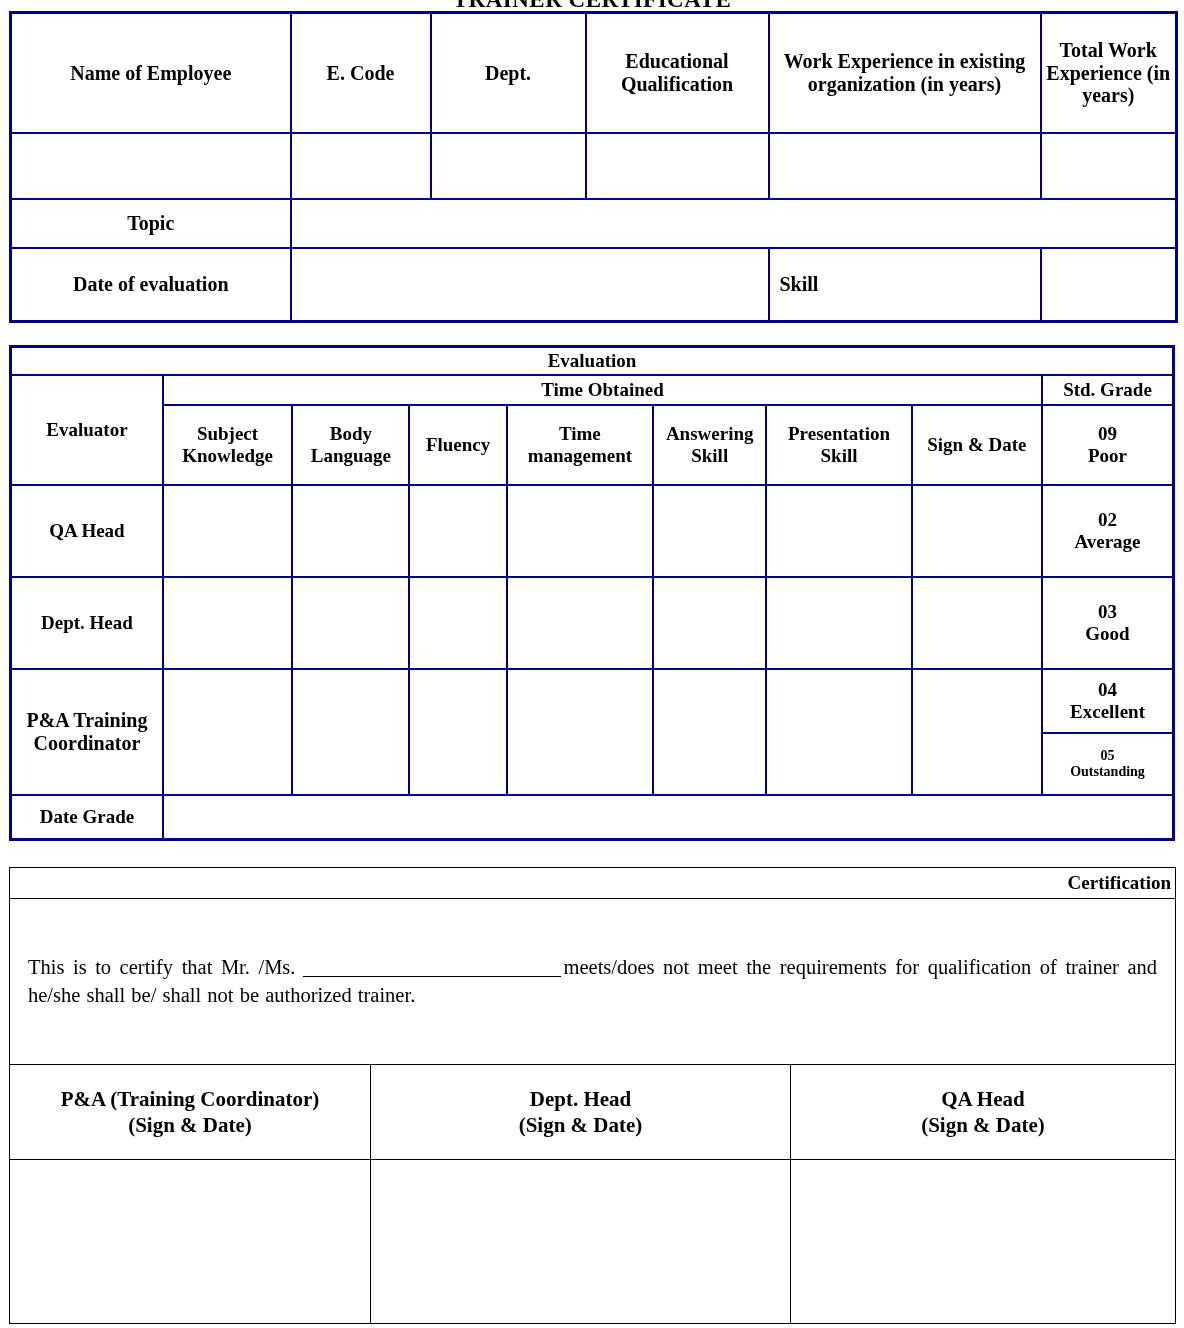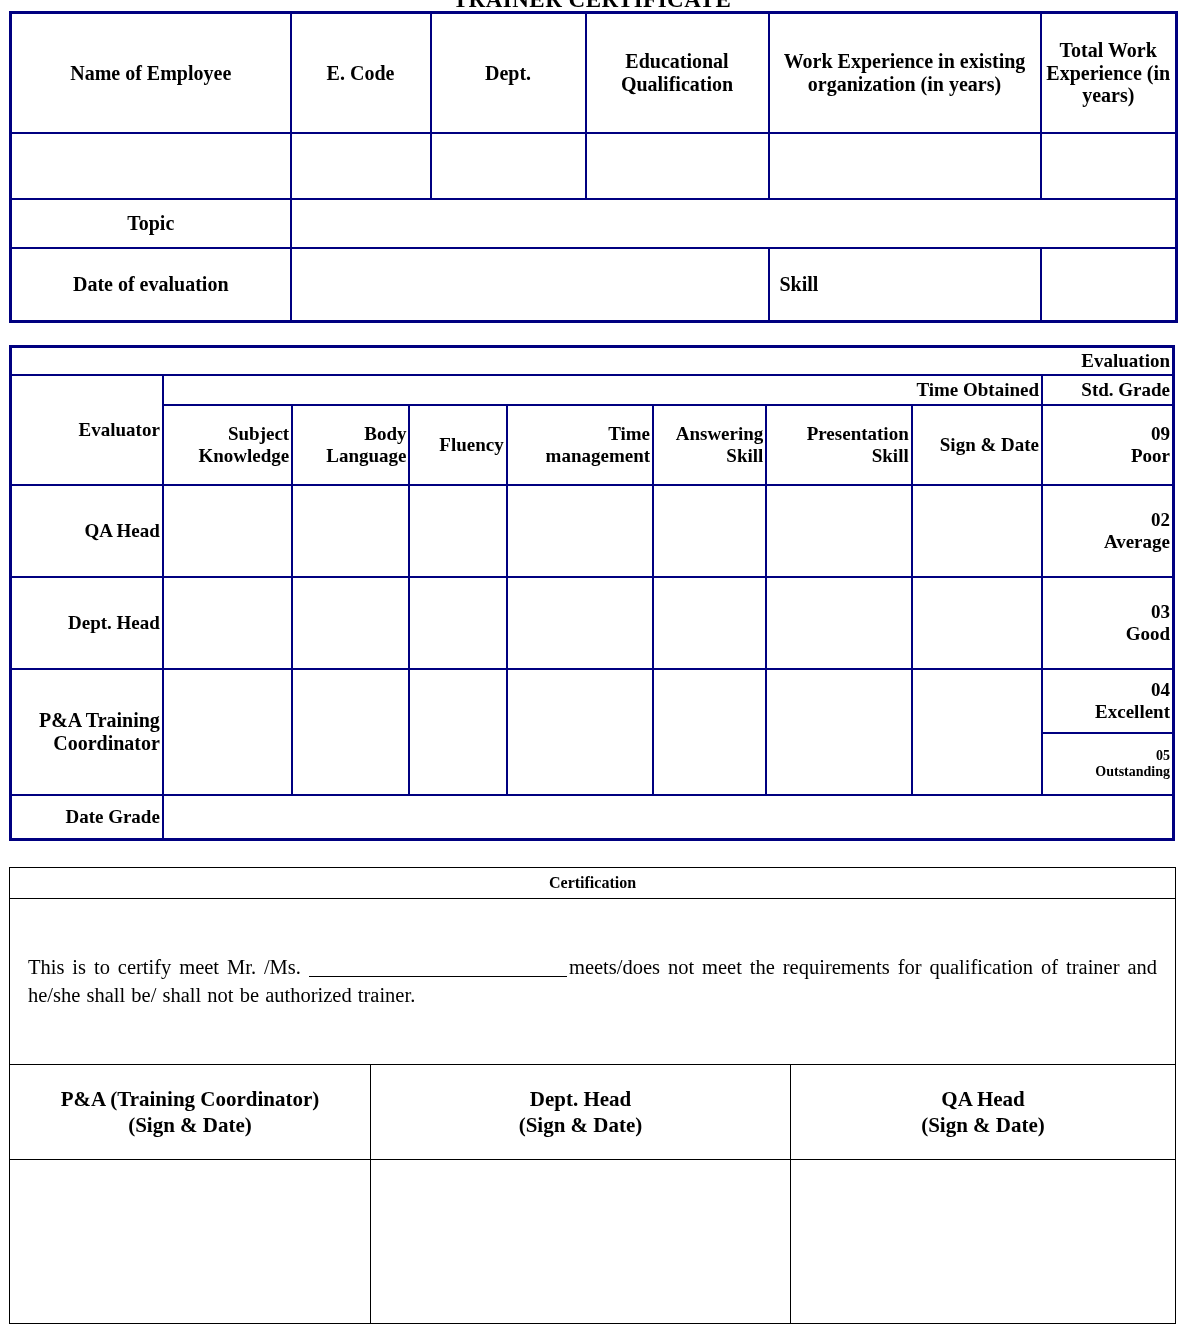--- a/index.html
+++ b/index.html
@@ -54,21 +54,21 @@
   #employee-table tr.blank td { height: 66px; }
   #employee-table tr.topic td { height: 49px; }
   #employee-table tr.dateeval td { height: 74px; border-radius: 12px; }
   .ta-left { text-align: left !important; padding-left: 10px !important; }
 
   
   #evaluation-table {
     left: 9px; top: 345px;
     width: 1166px;
   }
-  #evaluation-table td { font-size: 19px; text-align: right; }
+  #evaluation-table td { font-size: 19px; }
   .row-section td   { height: 28px; font-size: 21px; }
   .row-subhead td   { height: 0px; font-size: 21px; }
   .row-colhead td   { height: 80px; font-size: 18px; }
   .row-eval td      { height: 92px; font-size: 20px; }
   .row-total td     { height: 45px; font-size: 21px; }
   .grade-cell { font-size: 19px; }
   .small-col { font-size: 17px; }
 
   
   #certification-table {
@@ -79,21 +79,21 @@
     position: absolute;
   }
   #certification-table td {
     border: 1px solid #000000;
     vertical-align: middle;
     text-align: center;
     font-family: "Liberation Serif", "DejaVu Serif", serif;
     padding: 2px 4px;
   }
   #certification-table td.cert-head {
-    height: 31px; font-weight: bold; font-size: 16px;
+    height: 31px; font-weight: bold; font-size: 19px; text-align: right;
   }
   #certification-table td.cert-body {
     height: 166px;
     text-align: justify;
     vertical-align: middle;
     font-weight: normal;
     font-size: 20.5px;
     padding: 0 18px;
   }
   .cert-para {
@@ -263,21 +263,21 @@
   </colgroup>
 
   <tbody>
       <tr>
     <td class="cert-head" colspan="3">Certification</td>
   </tr>
 
   <tr>
     <td class="cert-body" colspan="3">
       <div class="cert-para">
-        <span>This is to certify meet Mr. /Ms.</span><span class="cert-blank"></span><span>meets/does not meet the requirements for qualification of trainer and he/she shall be/ shall not be authorized trainer.</span>
+        <span>This is to certify that Mr. /Ms.</span><span class="cert-blank"></span><span>meets/does not meet the requirements for qualification of trainer and he/she shall be/ shall not be authorized trainer.</span>
       </div>
     </td>
   </tr>
 
   <tr>
     <td class="sign-head">
       <span>P&amp;A (Training Coordinator)</span><br>
       <span>(Sign &amp; Date)</span>
     </td>
     <td class="sign-head">

